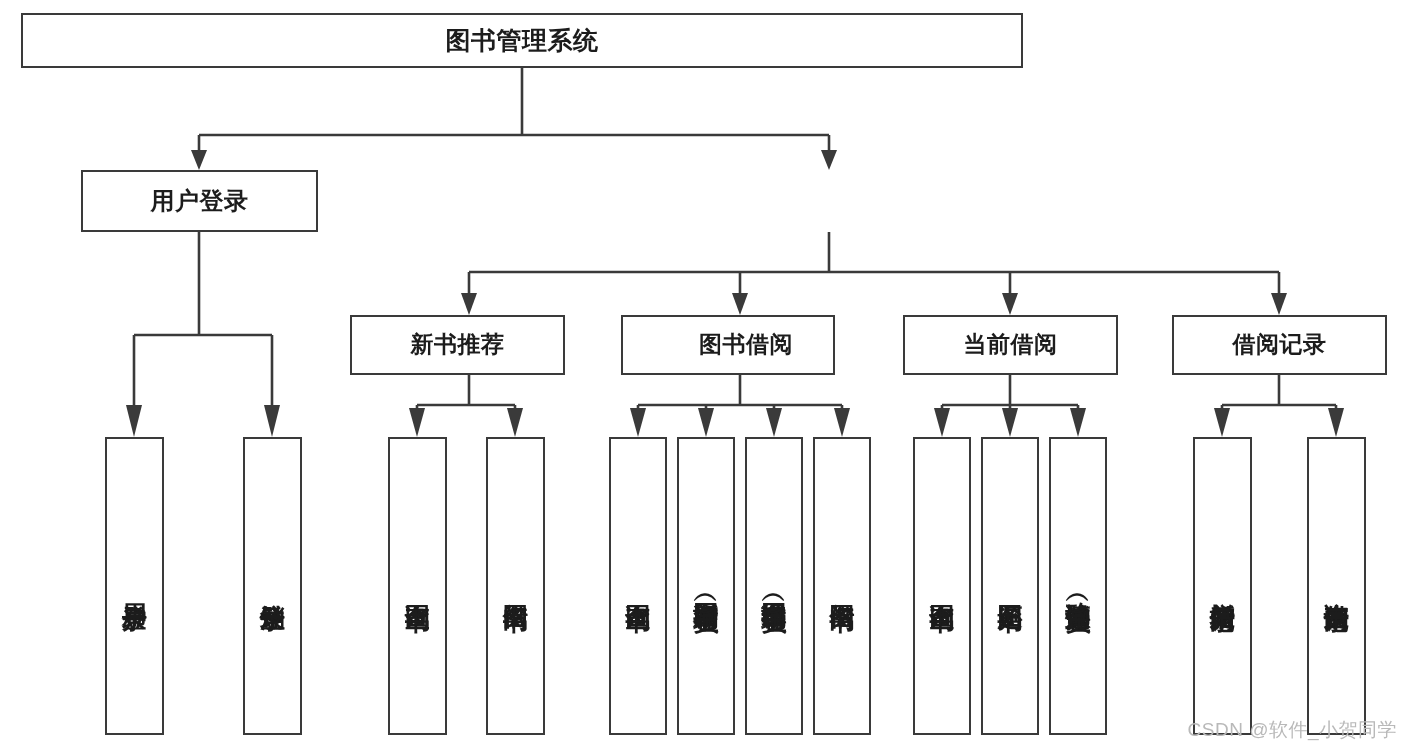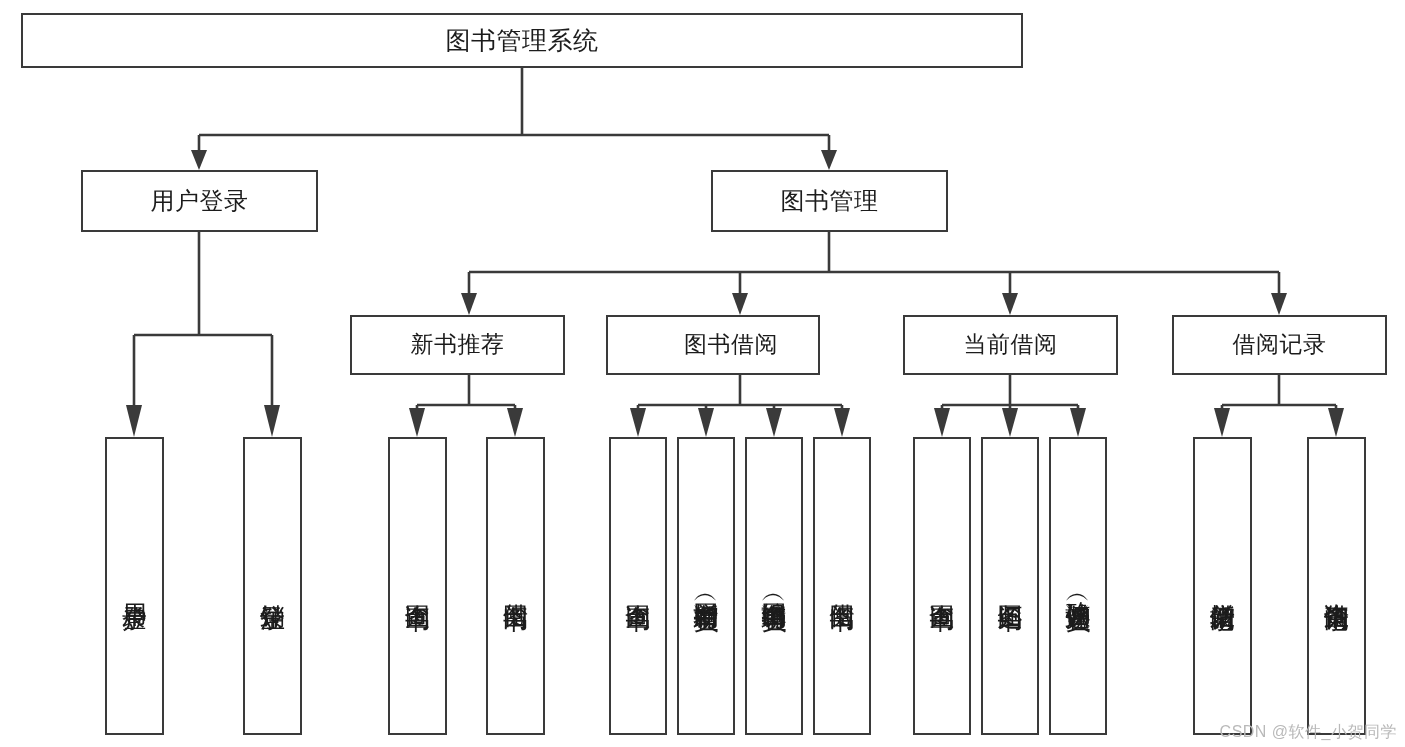--- a/index.html
+++ b/index.html
@@ -25,20 +25,21 @@
     display: flex;
     align-items: center;
     justify-content: center;
     color: #1c1c1c;
   }
   .node-label {
     display: block;
     text-align: left;
     line-height: 1.18;
     letter-spacing: 0.5px;
+    font-weight: bold;
   }
   .node.root .node-label { font-size: 25px; }
   .node.level2 .node-label { font-size: 24px; }
   .node.level3 .node-label { font-size: 23px; }
 
   .node.leaf {
     align-items: center;
     justify-content: center;
     padding: 6px 0;
   }
@@ -63,21 +64,21 @@
     stroke: #3a3a3a;
     stroke-width: 2.6;
     fill: none;
   }
   .arrow-head { fill: #3a3a3a; stroke: none; }
 
   #watermark {
     position: absolute;
     right: 8px;
     bottom: 4px;
-    font-size: 16px;
+    font-size: 19px;
     color: #b9b9b9;
     letter-spacing: 0.5px;
     white-space: nowrap;
   }
 </style>
 </head>
 <body>
 
 <div id="canvas">
 
@@ -144,28 +145,25 @@
     <polygon class="arrow-head" points="1328,408 1344,408 1336,437"></polygon>
   </svg>
 
   <div class="node root" style="left:21px; top:13px; width:1002px; height:55px;">
     <span class="node-label">图书管理系统</span>
   </div>
 
   <div class="node level2" style="left:81px; top:170px; width:237px; height:62px;">
     <span class="node-label">用户登录</span>
   </div>
-  <div class="node level2" style="left:711px; top:170px; width:237px; height:62px;">
-    <span class="node-label">图书管理</span>
-  </div>
 
   <div class="node level3" style="left:350px; top:315px; width:215px; height:60px;">
     <span class="node-label">新书推荐</span>
   </div>
-  <div class="node level3" style="left:606px; top:315px; width:214px; height:60px;padding-left:36px;">
+  <div class="node level3" style="left:621px; top:315px; width:214px; height:60px;padding-left:36px;">
     <span class="node-label">图书借阅</span>
   </div>
   <div class="node level3" style="left:1172px; top:315px; width:215px; height:60px;">
     <span class="node-label">借阅记录</span>
   </div>
   <div class="node level3" style="left:903px; top:315px; width:215px; height:60px;">
     <span class="node-label">当前借阅</span>
   </div>
 
   <div class="node leaf" style="left:105px; top:437px; width:59px; height:298px;">

